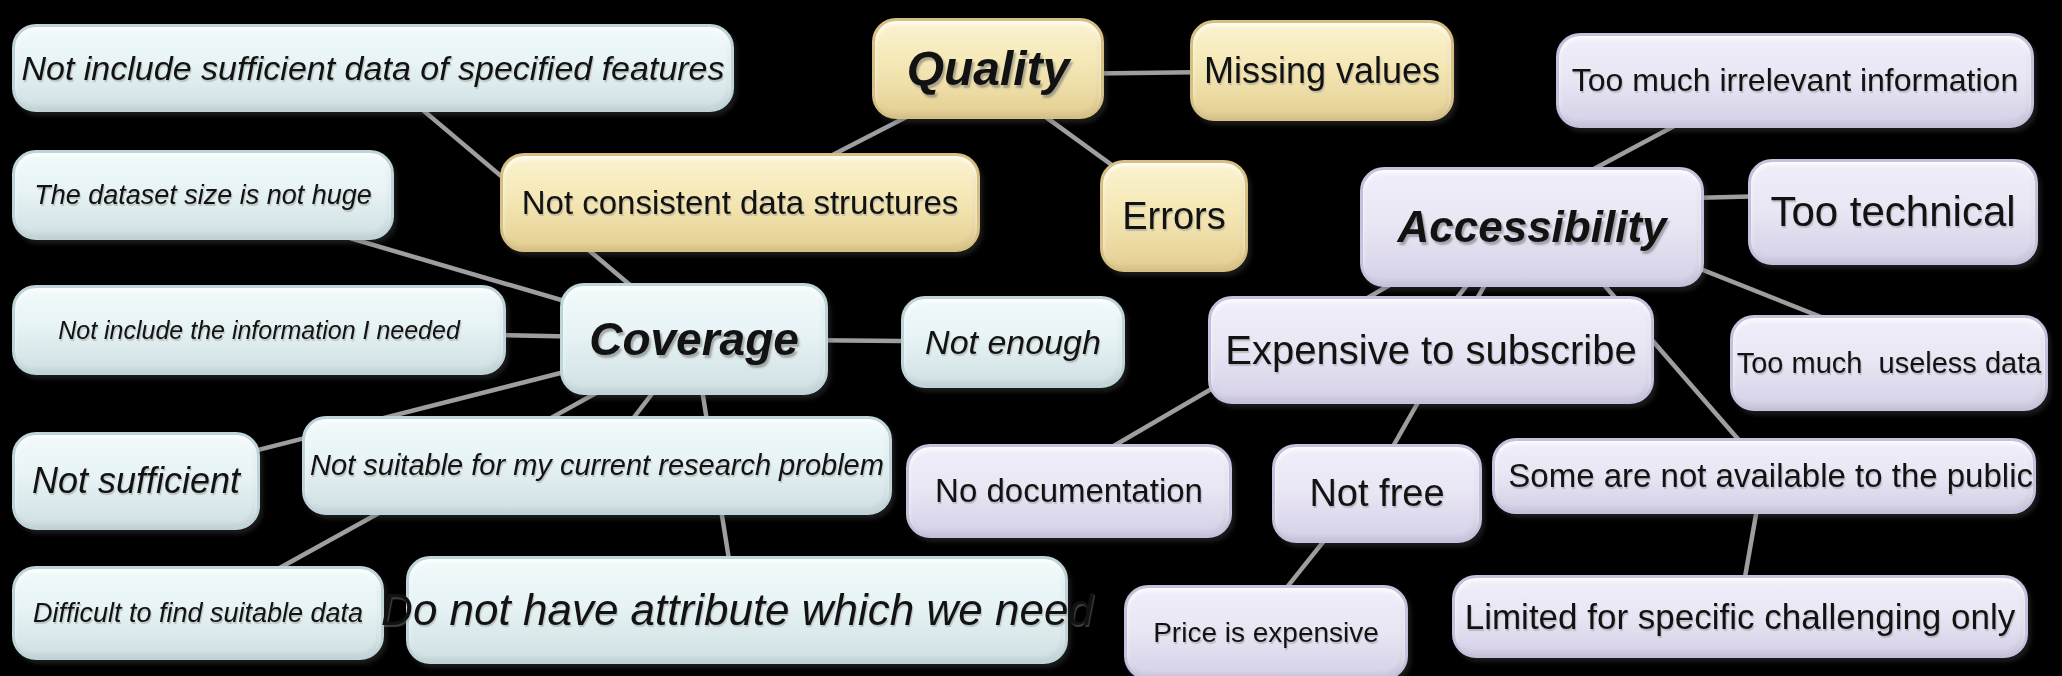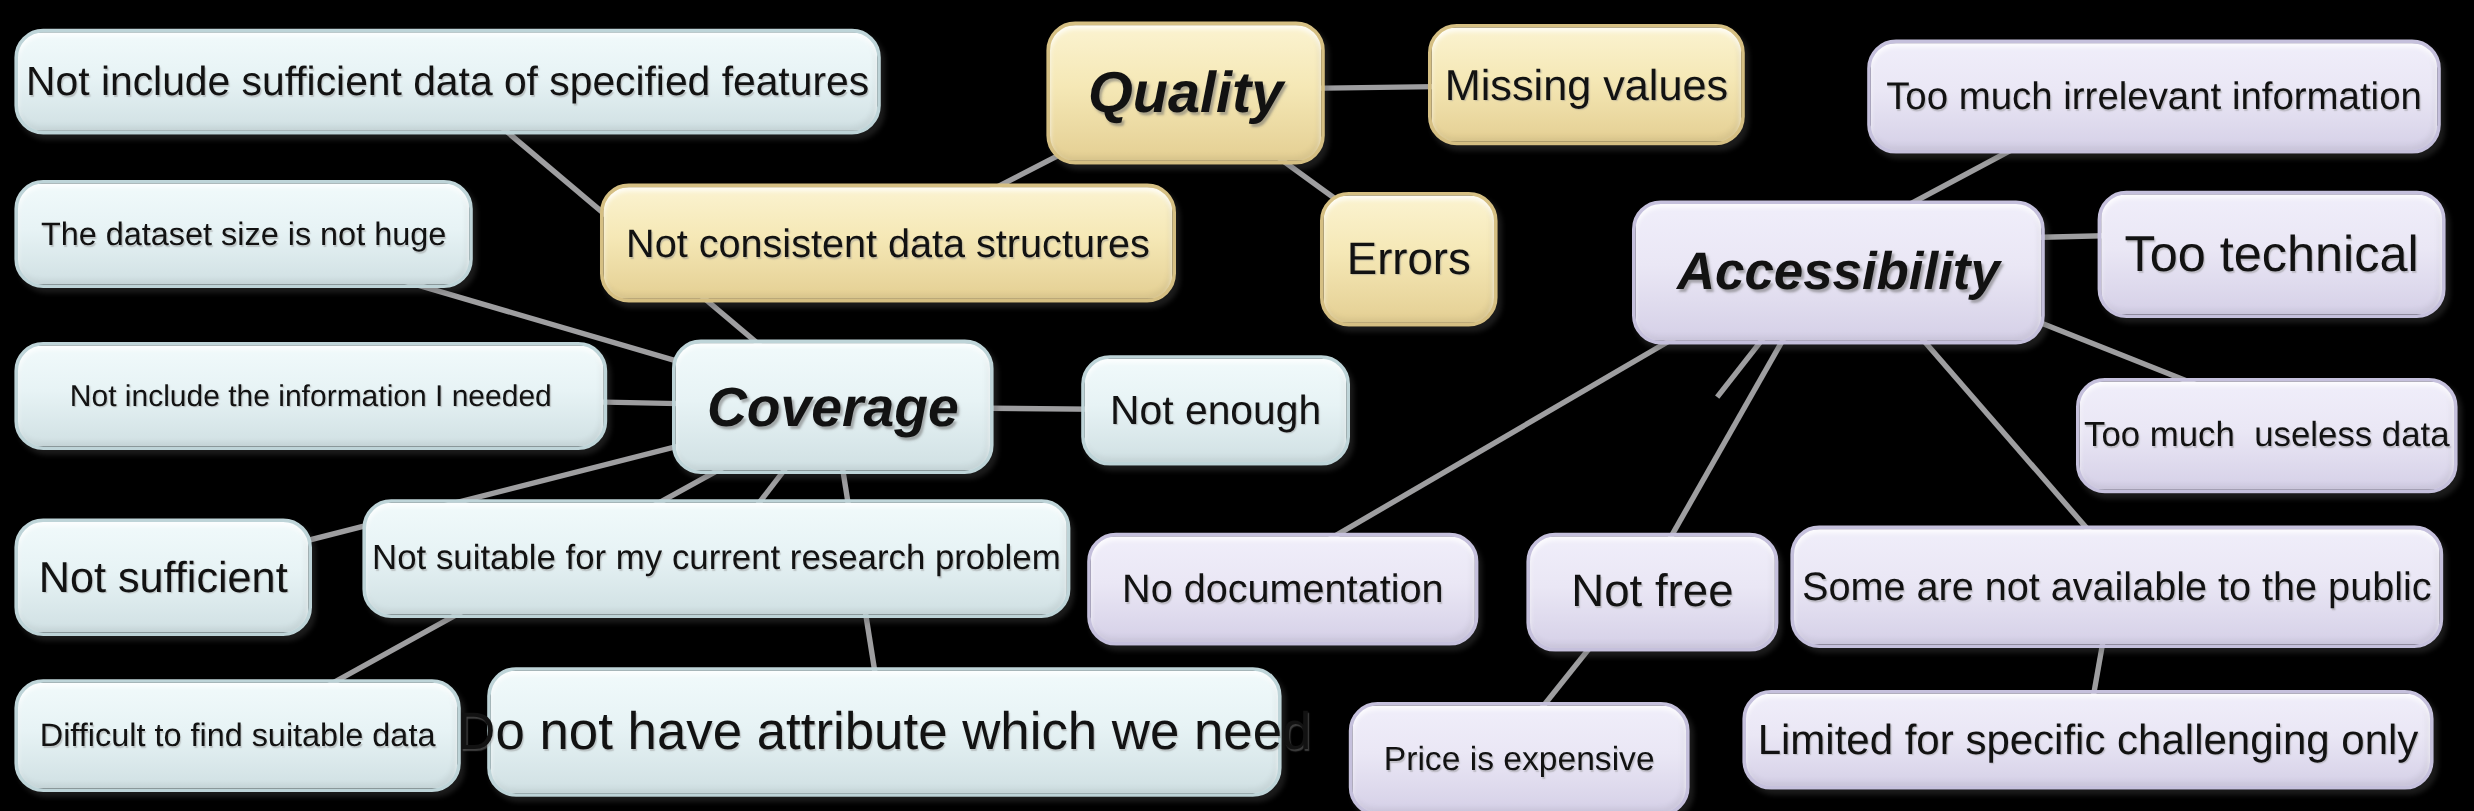--- a/index.html
+++ b/index.html
@@ -28,20 +28,21 @@
     white-space: pre;
     cursor: default;
     text-shadow: 1px 1.5px 1px rgba(140,140,140,0.45);
     box-shadow: 3px 4px 4px rgba(90,90,90,0.30),
                 inset 0 3px 4px rgba(255,255,255,0.85),
                 inset -2px -3px 5px rgba(0,0,0,0.07);
   }
   .node.teal {
     background: linear-gradient(180deg, #f1fafb 0%, #e7f3f5 45%, #d0e0e3 100%);
     border: 3px solid #bed4d8;
+    font-style: italic;
   }
   .node.yellow {
     background: linear-gradient(180deg, #fbf3d0 0%, #f5e8b6 45%, #e4cf93 100%);
     border: 3px solid #d5bf83;
   }
   .node.purple {
     background: linear-gradient(180deg, #f0eefa 0%, #eae7f5 45%, #d5d0e7 100%);
     border: 3px solid #c5c0dc;
     margin-top: 19px;
   }
@@ -79,26 +80,27 @@
     </svg>
 <div class="node teal hub" style="left: 560px; top: 283px; width: 268px; height: 112px; font-size: 46px;"><span>Coverage</span></div>
     <div class="node teal" style="left: 12px; top: 24px; width: 722px; height: 88px; font-size: 34px;"><span>Not include sufficient data of specified features</span></div>
     <div class="node teal" style="left: 12px; top: 150px; width: 382px; height: 90px; font-size: 27px;"><span>The dataset size is not huge</span></div>
     <div class="node teal" style="left: 12px; top: 285px; width: 494px; height: 90px; font-size: 25px;"><span>Not include the information I needed</span></div>
     <div class="node teal" style="left: 12px; top: 432px; width: 248px; height: 98px; font-size: 36px;"><span>Not sufficient</span></div>
     <div class="node teal" style="left: 12px; top: 566px; width: 372px; height: 94px; font-size: 27px;"><span>Difficult to find suitable data</span></div>
     <div class="node teal" style="left: 302px; top: 416px; width: 590px; height: 99px; font-size: 29px;"><span>Not suitable for my current research problem</span></div>
     <div class="node teal" style="left: 406px; top: 556px; width: 662px; height: 108px; font-size: 44px;"><span>Do not have attribute which we need</span></div>
     <div class="node teal" style="left: 901px; top: 296px; width: 224px; height: 92px; font-size: 34px;"><span>Not enough</span></div>
-    <div class="node yellow hub" style="left: 872px; top: 18px; width: 232px; height: 119px; font-size: 48px;"><span>Quality</span></div>
+    <div class="node yellow hub" style="left: 872px; top: 18px; width: 232px; height: 101px; font-size: 48px;"><span>Quality</span></div>
     <div class="node yellow" style="left: 500px; top: 153px; width: 480px; height: 99px; font-size: 33px;"><span>Not consistent data structures</span></div>
     <div class="node yellow" style="left: 1190px; top: 20px; width: 264px; height: 101px; font-size: 36px;"><span>Missing values</span></div>
     <div class="node yellow" style="left: 1100px; top: 160px; width: 148px; height: 112px; font-size: 38px;"><span>Errors</span></div>
     <div class="node purple hub" style="left: 1360px; top: 148px; width: 344px; height: 120px; font-size: 44px; font-style: italic;"><span>Accessibility</span></div>
     <div class="node purple" style="left: 1556px; top: 14px; width: 478px; height: 95px; font-size: 32px;"><span>Too much irrelevant information</span></div>
     <div class="node purple" style="left: 1748px; top: 140px; width: 290px; height: 106px; font-size: 42px;"><span>Too technical</span></div>
+    <div class="node purple" style="left: 1208px; top: 277px; width: 446px; height: 108px; font-size: 40px;"><span>Expensive to subscribe</span></div>
     <div class="node purple" style="left: 1730px; top: 296px; width: 318px; height: 96px; font-size: 29px;"><span>Too much  useless data</span></div>
     <div class="node purple" style="left: 906px; top: 425px; width: 326px; height: 94px; font-size: 33px;"><span>No documentation</span></div>
     <div class="node purple" style="left: 1272px; top: 425px; width: 210px; height: 99px; font-size: 38px;"><span>Not free</span></div>
-    <div class="node purple" style="left: 1492px; top: 419px; width: 544px; height: 102px; font-size: 33px;"><span>Some are not available to the public</span></div>
+    <div class="node purple" style="left: 1492px; top: 419px; width: 544px; height: 76px; font-size: 33px; justify-content: flex-end;"><span>Some are not available to the public</span></div>
     <div class="node purple" style="left: 1124px; top: 566px; width: 284px; height: 95px; font-size: 28px;"><span>Price is expensive</span></div>
     <div class="node purple" style="left: 1452px; top: 556px; width: 576px; height: 83px; font-size: 35px;"><span>Limited for specific challenging only</span></div>
   </div>
 
 </body></html>

